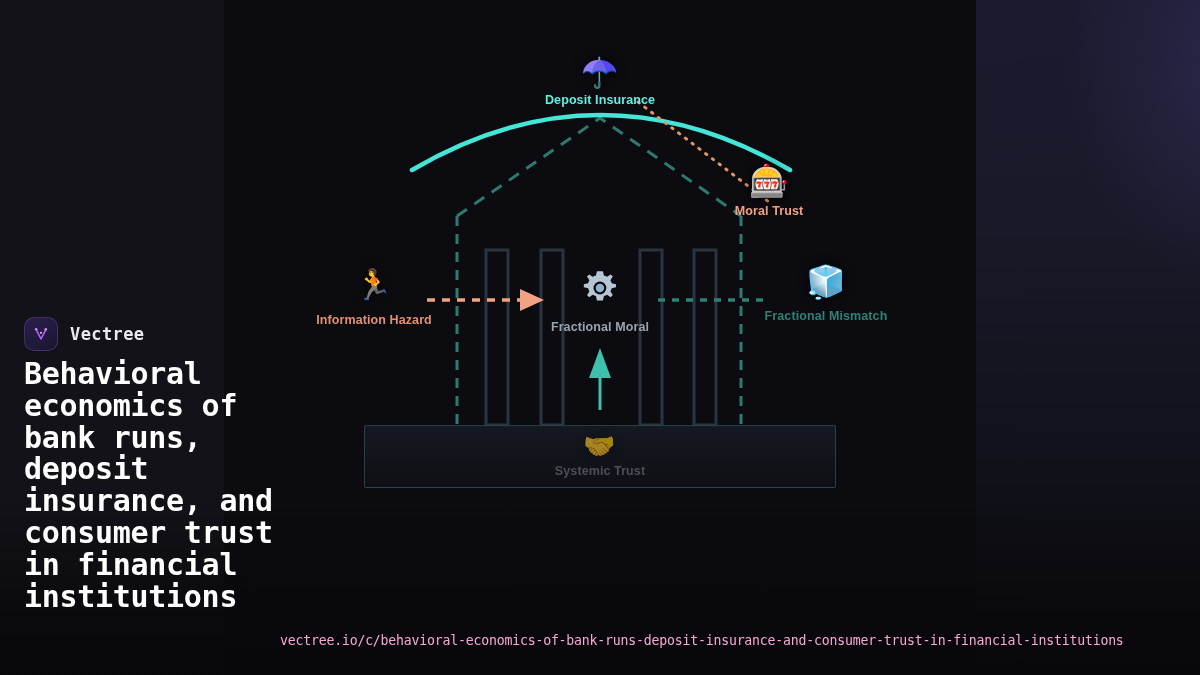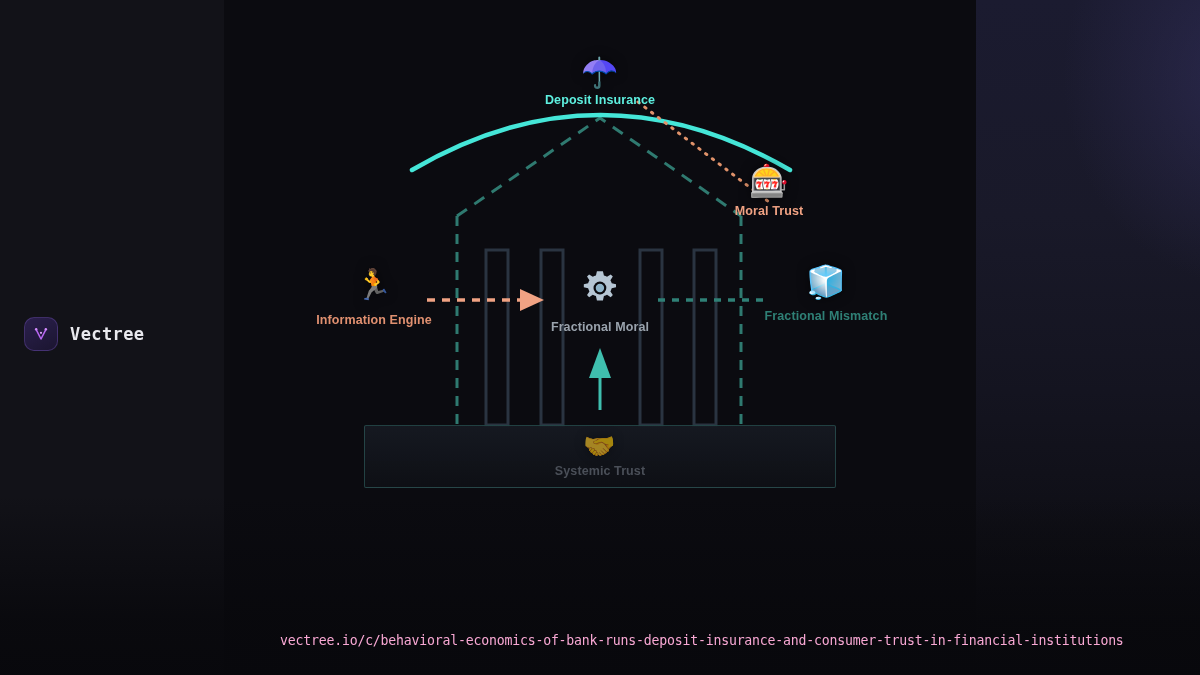--- a/index.html
+++ b/index.html
@@ -166,21 +166,21 @@
     <span class="lbl">Deposit Insurance</span>
   </div>
 
   <div class="node" id="node-moral">
     <span class="glyph">🎰</span>
     <span class="lbl">Moral Trust</span>
   </div>
 
   <div class="node" id="node-cascade">
     <span class="glyph">🏃</span>
-    <span class="lbl">Information Engine</span>
+    <span class="lbl">Information Hazard</span>
   </div>
 
   <div class="node" id="node-engine">
     <span>
       <svg class="gear" viewBox="0 0 40 40" aria-hidden="true">
         <path d="M20 3.2 l3.0 0 1.0 4.3 a12.8 12.8 0 0 1 3.1 1.3 l3.7-2.4 2.1 2.1 -2.4 3.7 a12.8 12.8 0 0 1 1.3 3.1 l4.3 1.0 0 3.0 -4.3 1.0 a12.8 12.8 0 0 1-1.3 3.1 l2.4 3.7 -2.1 2.1 -3.7-2.4 a12.8 12.8 0 0 1-3.1 1.3 l-1.0 4.3 -3.0 0 -3.0 0 -1.0-4.3 a12.8 12.8 0 0 1-3.1-1.3 l-3.7 2.4 -2.1-2.1 2.4-3.7 a12.8 12.8 0 0 1-1.3-3.1 l-4.3-1.0 0-3.0 4.3-1.0 a12.8 12.8 0 0 1 1.3-3.1 l-2.4-3.7 2.1-2.1 3.7 2.4 a12.8 12.8 0 0 1 3.1-1.3 l1.0-4.3 z" fill="#b6c6d4"></path>
         <circle cx="20" cy="20" r="6.4" fill="#0b0b10"></circle>
         <circle cx="20" cy="20" r="4.2" fill="#8fb4c9"></circle>
       </svg>
     </span>
@@ -204,16 +204,17 @@
       <svg width="20" height="20" viewBox="0 0 24 24" aria-hidden="true">
         <path d="M6.2 6.8 L12 18 L17.8 6.8" fill="none" stroke="#b666f0" stroke-width="1.9" stroke-linecap="round" stroke-linejoin="round"></path>
         <circle cx="6.2" cy="6.3" r="1.5" fill="#d48cff"></circle>
         <circle cx="17.8" cy="6.3" r="1.5" fill="#d48cff"></circle>
         <circle cx="12" cy="10.6" r="1.3" fill="#e0a8ff"></circle>
       </svg>
     </div>
     <span id="brand-name">Vectree</span>
   </div>
 
+  <h1 id="headline">Behavioral economics of bank runs, deposit insurance, and consumer trust in financial institutions</h1>
 
   <div id="url">vectree.io/c/behavioral-economics-of-bank-runs-deposit-insurance-and-consumer-trust-in-financial-institutions</div>
 
 </div>
 
 </body></html>

